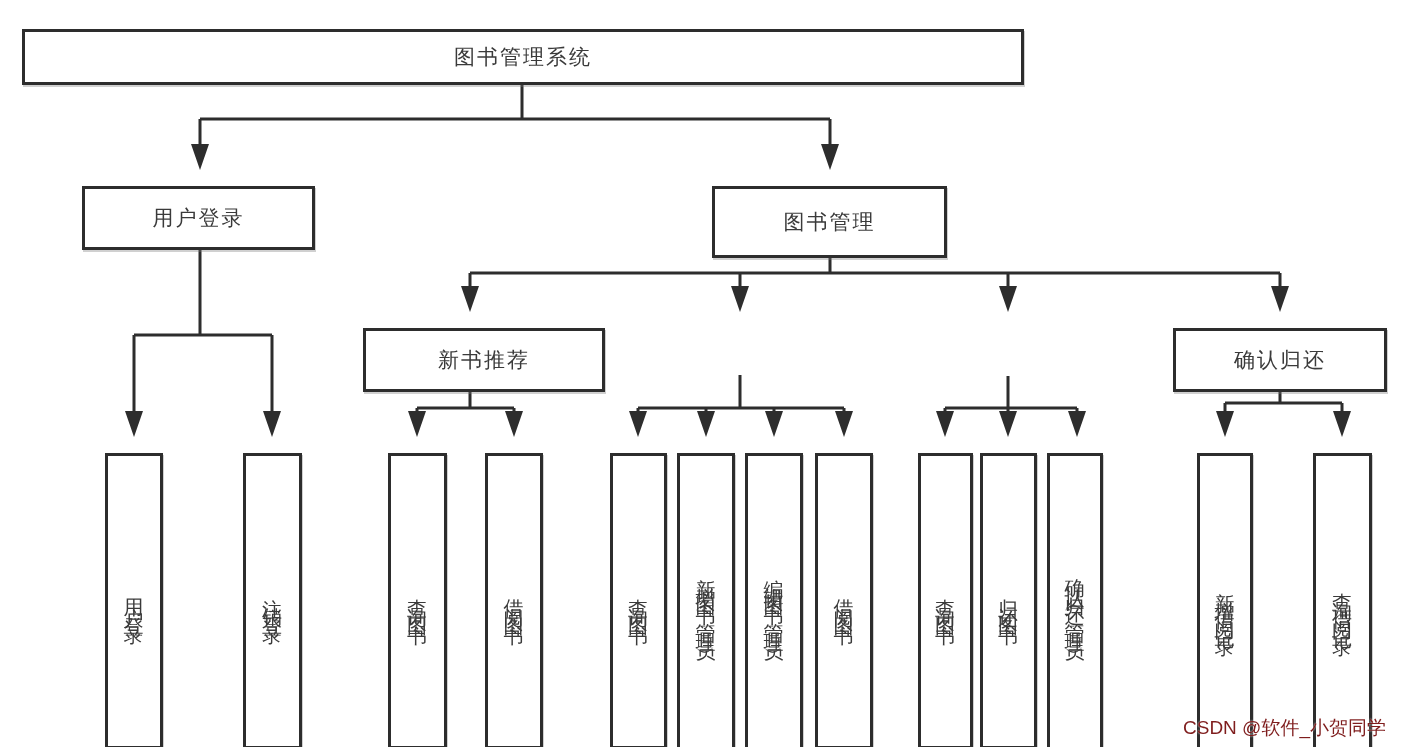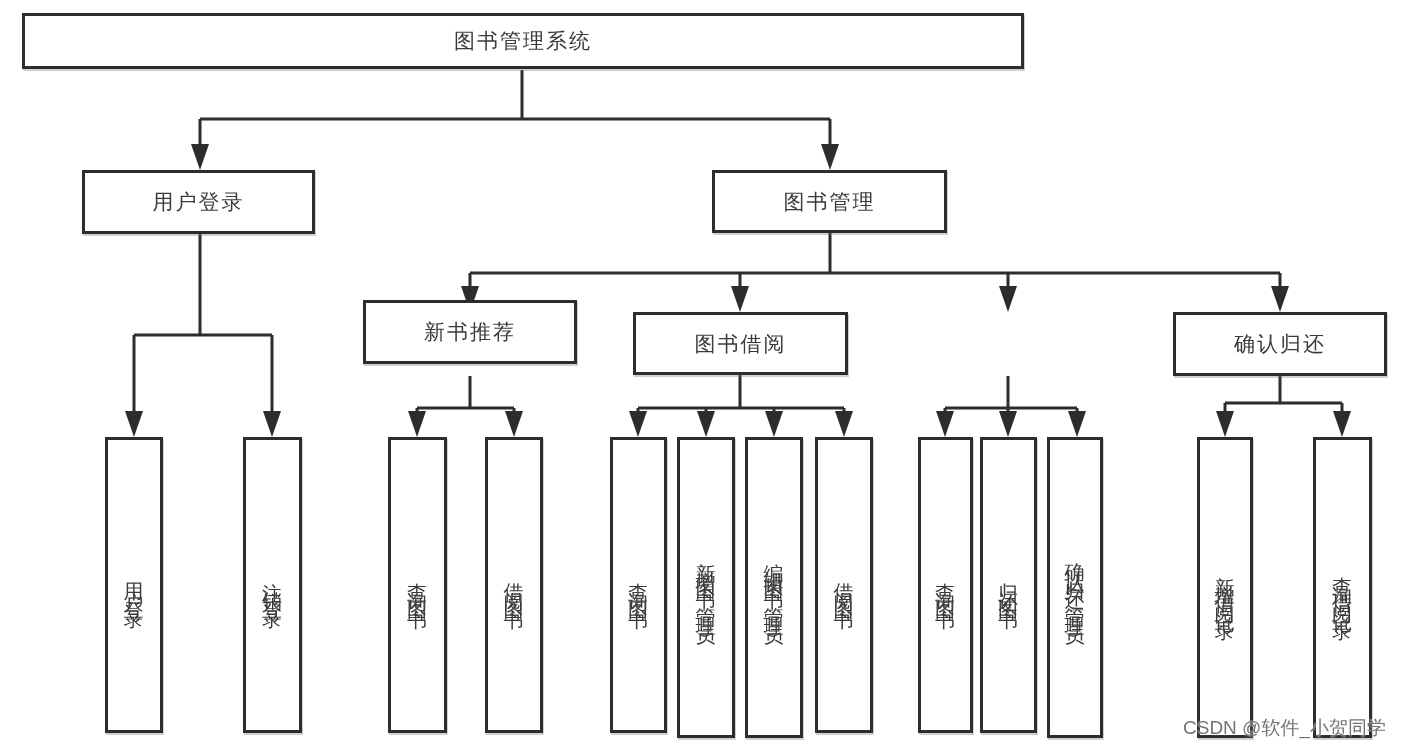--- a/index.html
+++ b/index.html
@@ -24,20 +24,21 @@
   .box {
     position: absolute;
     box-sizing: border-box;
     background: #ffffff;
     border: 3px solid #2d2d2d;
     display: flex;
     align-items: center;
     justify-content: center;
     z-index: 2;
     box-shadow: 1px 2px 0 rgba(120,120,120,0.35);
+    margin-top: 16px;
   }
   .box .hlabel {
     font-size: 21px;
     color: #3a3a3a;
     letter-spacing: 2px;
     white-space: nowrap;
   }
   .root-box .hlabel { font-size: 21px; }
   .leaf .vtext {
     writing-mode: vertical-rl;
@@ -46,21 +47,21 @@
     line-height: 1;
     letter-spacing: 9px;
     color: #3a3a3a;
     white-space: nowrap;
   }
   .watermark {
     position: absolute;
     left: 1183px;
     top: 715px;
     font-size: 19px;
-    color: #737373;
+    color: #7f1d1d;
     text-shadow: 0 0 2px #ffffff;
     z-index: 5;
     white-space: nowrap;
   }
 </style>
 </head>
 <body>
 
 <div class="canvas">
 
@@ -103,29 +104,26 @@
     </g>
   </svg>
 
   <div class="box root-box" style="left:22px; top:13px; width:1002px; height:56px;">
     <span class="hlabel">图书管理系统</span>
   </div>
 
   <div class="box" style="left:82px; top:170px; width:233px; height:64px;">
     <span class="hlabel">用户登录</span>
   </div>
-  <div class="box" style="left:712px; top:170px; width:235px; height:63px;">
+  <div class="box" style="left:712px; top:170px; width:235px; height:72px;">
     <span class="hlabel">图书管理</span>
   </div>
 
-  <div class="box" style="left:363px; top:300px; width:214px; height:64px;">
+  <div class="box" style="left:363px; top:312px; width:242px; height:64px;">
     <span class="hlabel">新书推荐</span>
-  </div>
-  <div class="box" style="left:633px; top:312px; width:215px; height:63px;">
-    <span class="hlabel">图书借阅</span>
   </div>
   <div class="box" style="left:1173px; top:312px; width:214px; height:64px;">
     <span class="hlabel">确认归还</span>
   </div>
 
   <div class="box leaf" style="left:105px; top:437px; width:58px; height:296px;">
     <span class="vtext">用户登录</span>
   </div>
   <div class="box leaf" style="left:243px; top:437px; width:59px; height:296px;">
     <span class="vtext">注销登录</span>

